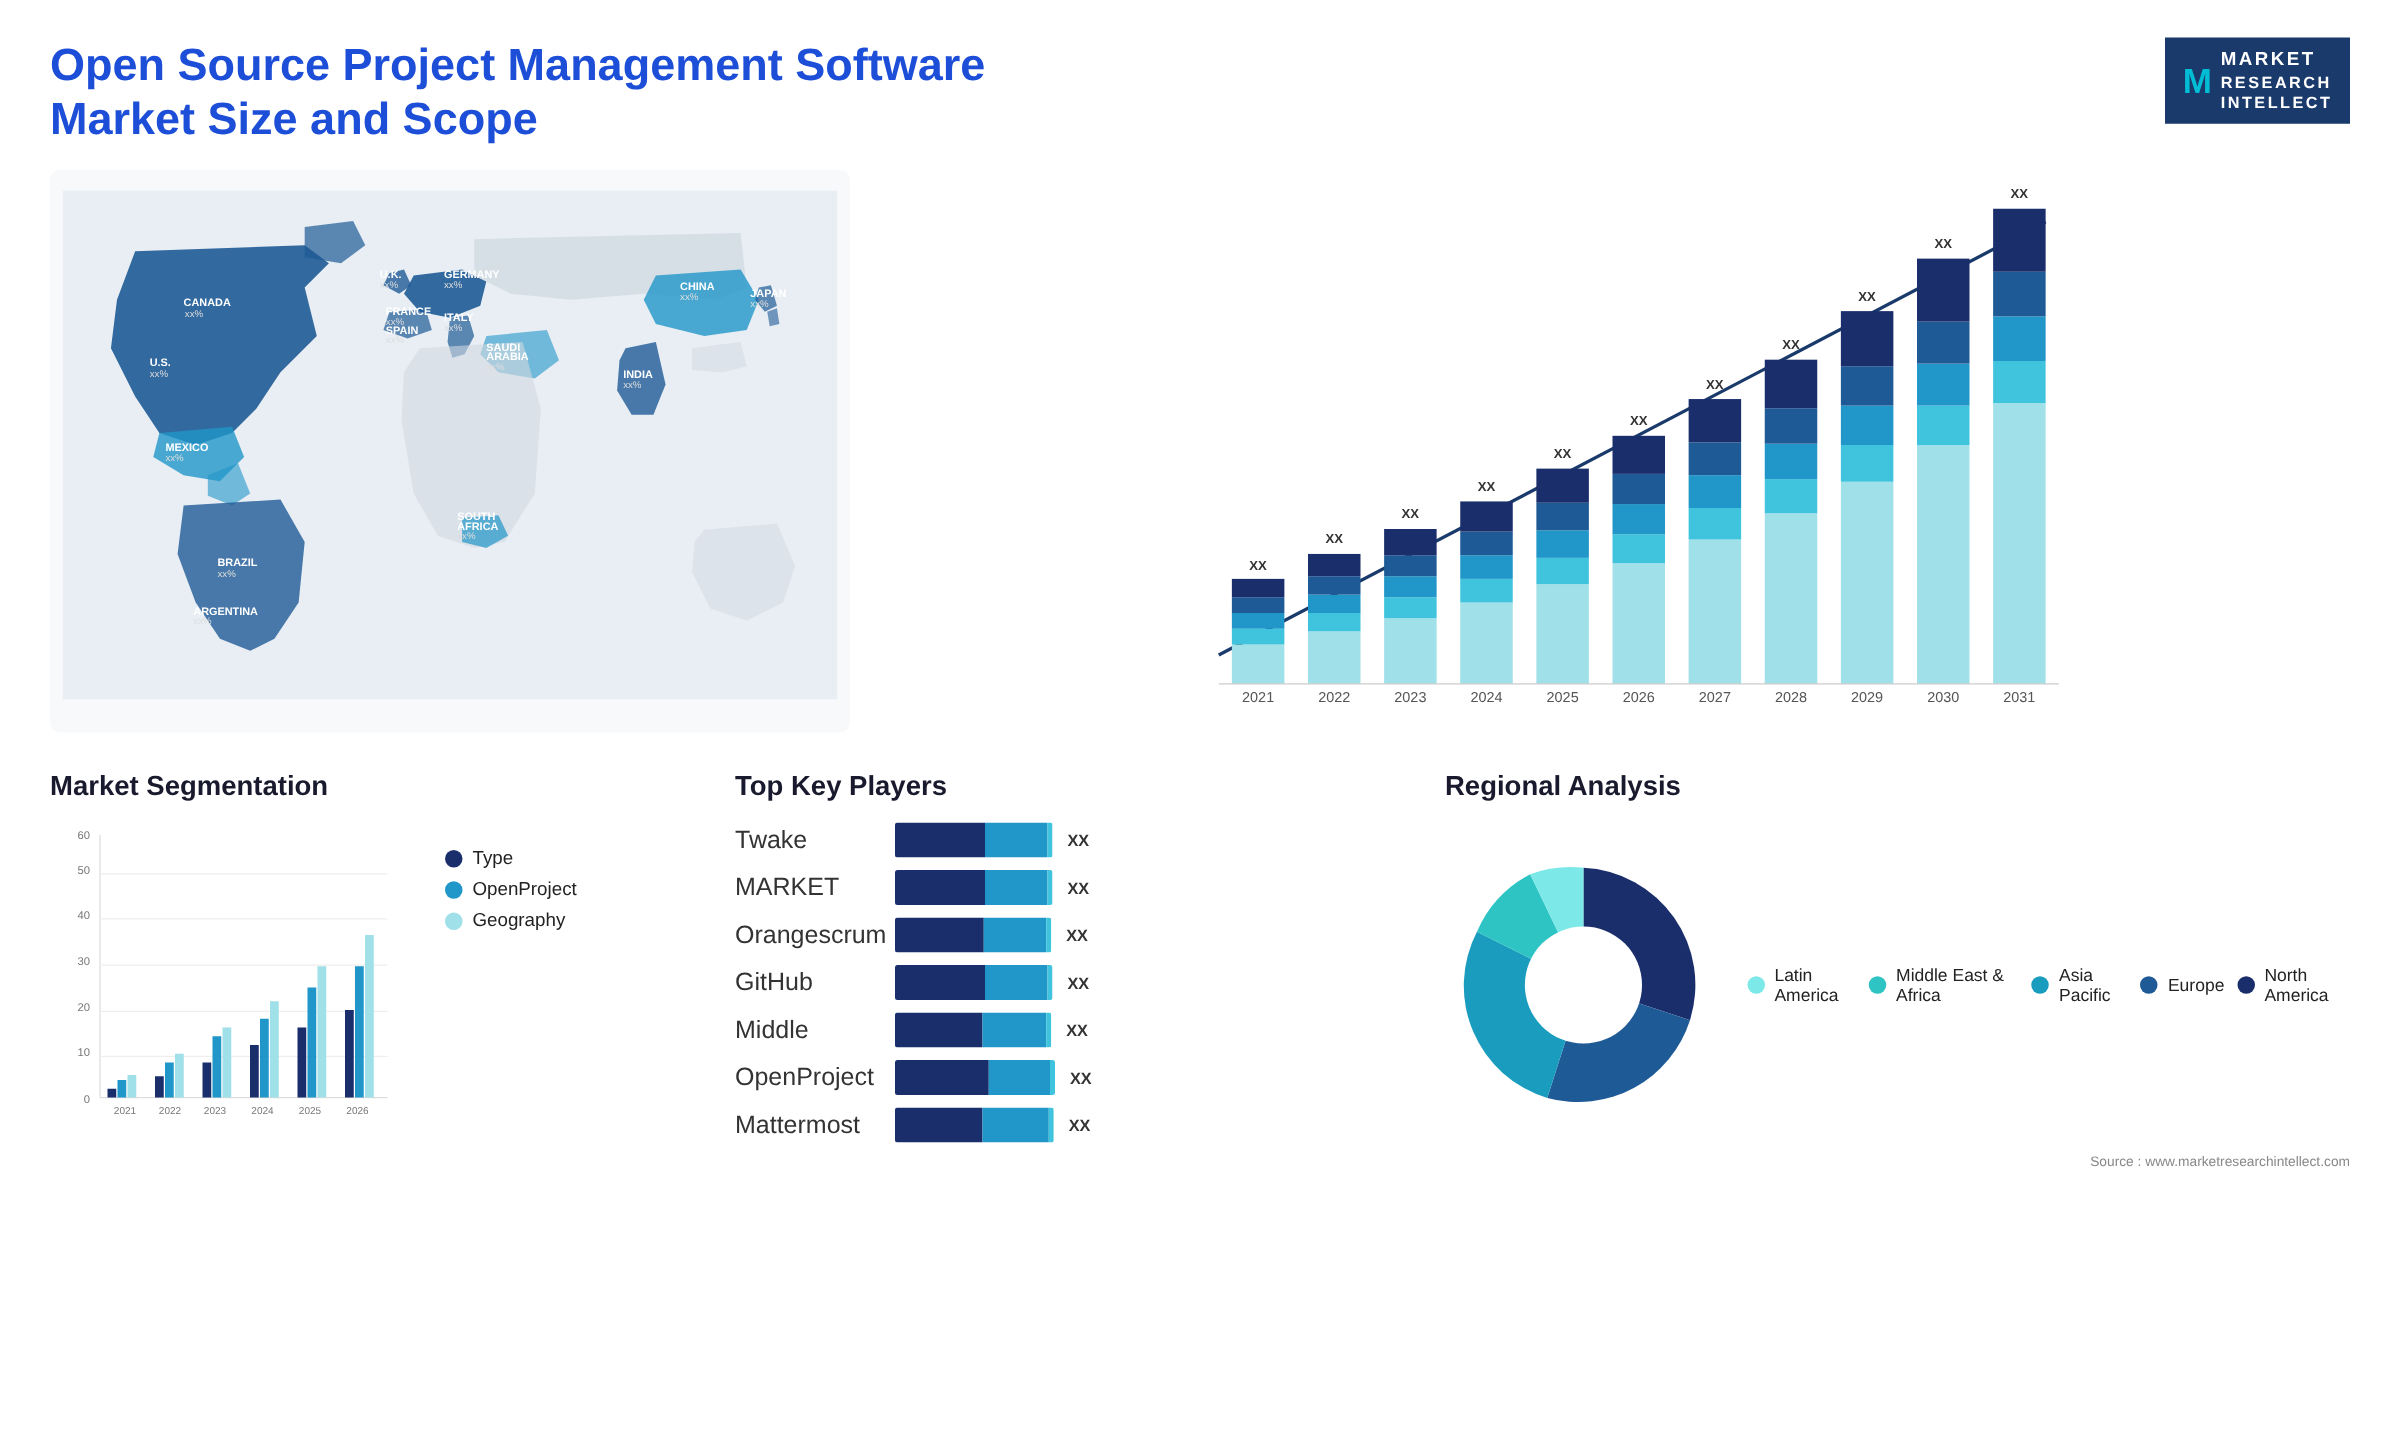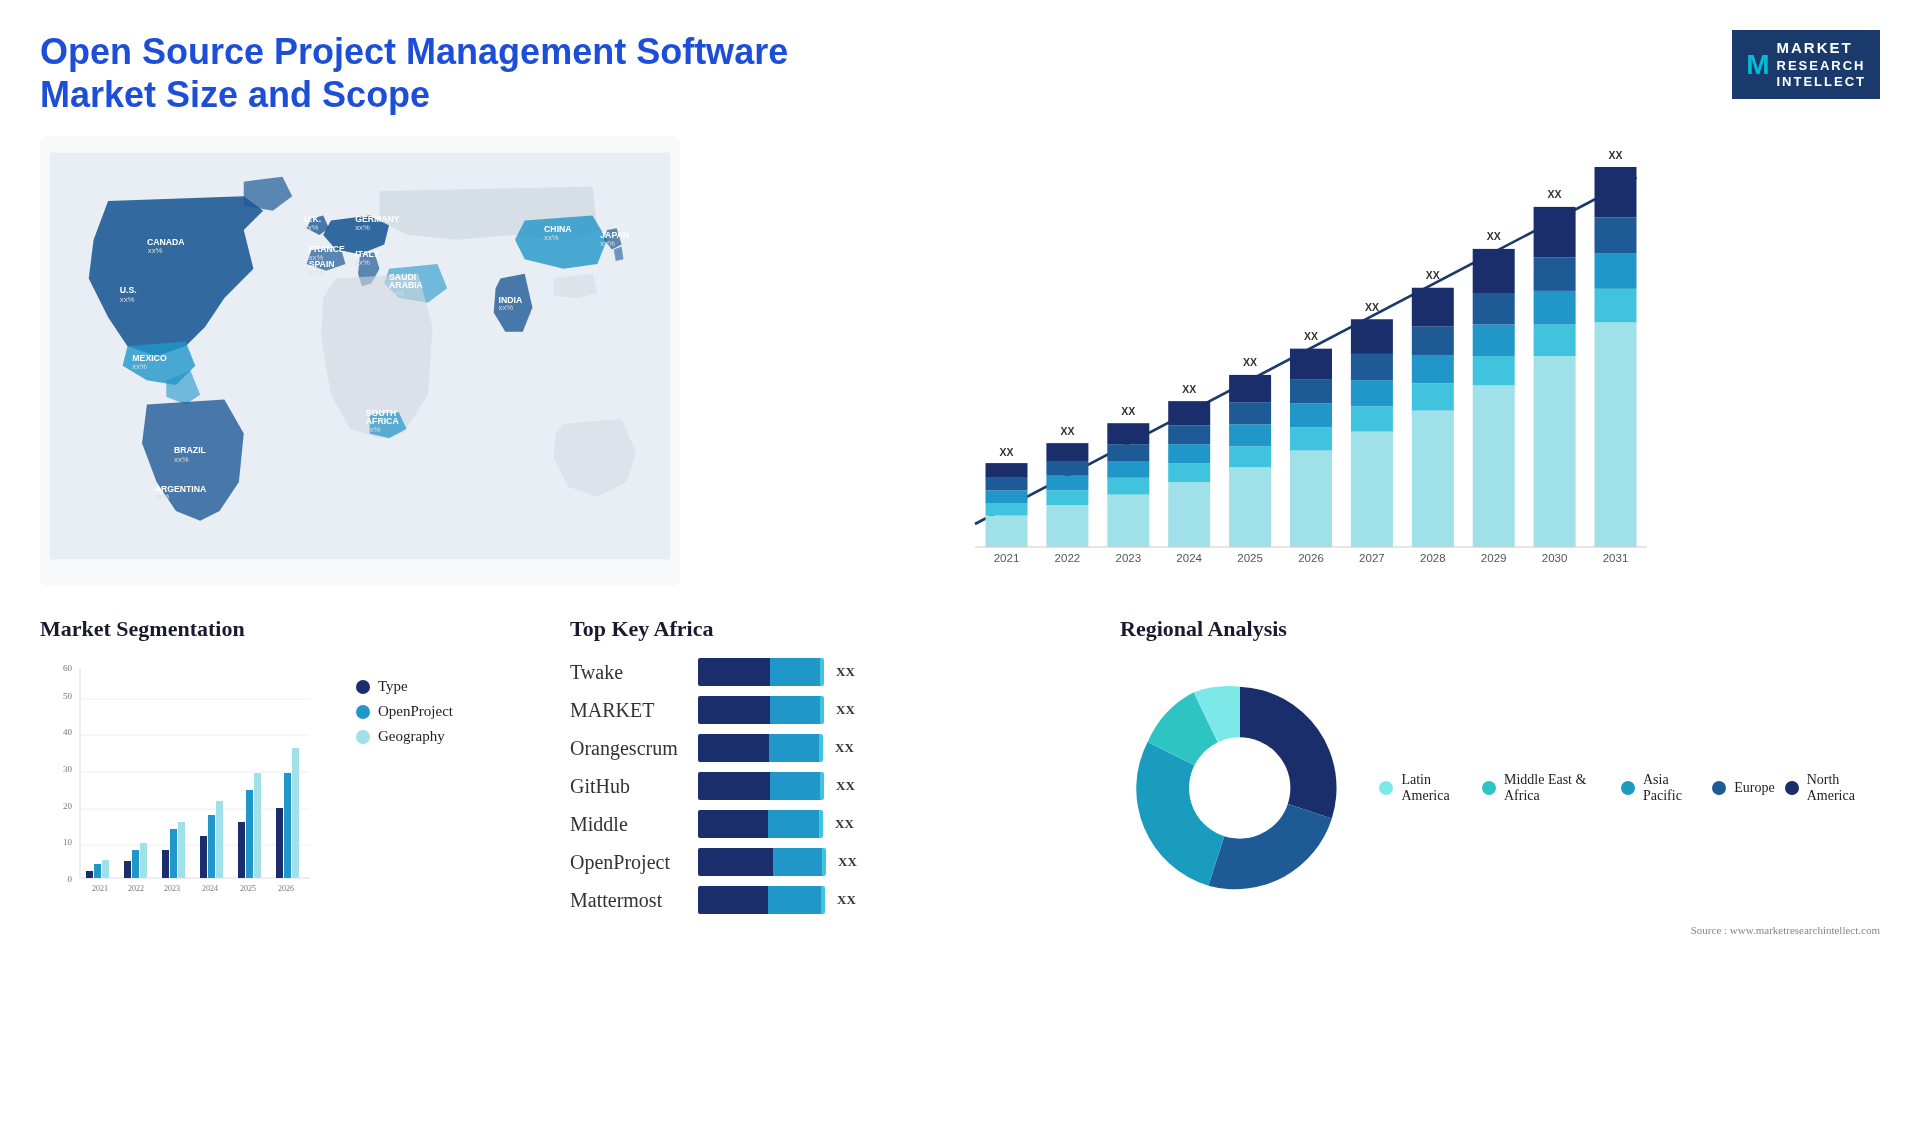--- a/index.html
+++ b/index.html
@@ -73,23 +73,22 @@
       grid-row: 1;
       padding: 10px 20px;
       position: relative;
     }
 
     
     .bottom-grid {
       grid-column: 1 / 3;
       display: grid;
       grid-template-columns: 500px 520px 1fr;
-      gap: 30px;
+      gap: 48px;
       padding-top: 10px;
-      font-family: Liberation Serif, serif;
     }
 
     
     .section-title {
       font-size: 22px;
       font-weight: 700;
       color: #1a1a2e;
       margin-bottom: 16px;
     }
 
@@ -463,21 +462,21 @@
           </div>
           <div class="legend-item">
             <div class="legend-dot" style="background:#a0e0e8;"></div>
             <span>Geography</span>
           </div>
         </div>
       </div>
     </div>
 
     <div>
-      <div class="section-title">Top Key Africa</div>
+      <div class="section-title">Top Key Players</div>
 
       <div id="players-container">
           <div class="player-row">
       <span class="player-name">Twake</span>
       <div class="player-bar-wrap">
         <div style="display:flex;height:28px;border-radius:2px;overflow:hidden;">
           <div style="width:72px;background:#1a2e6b;height:28px;"></div>
           <div style="width:50px;background:#2196c8;height:28px;"></div>
           <div style="width:4px;background:#40c4dd;height:28px;"></div>
         </div>

